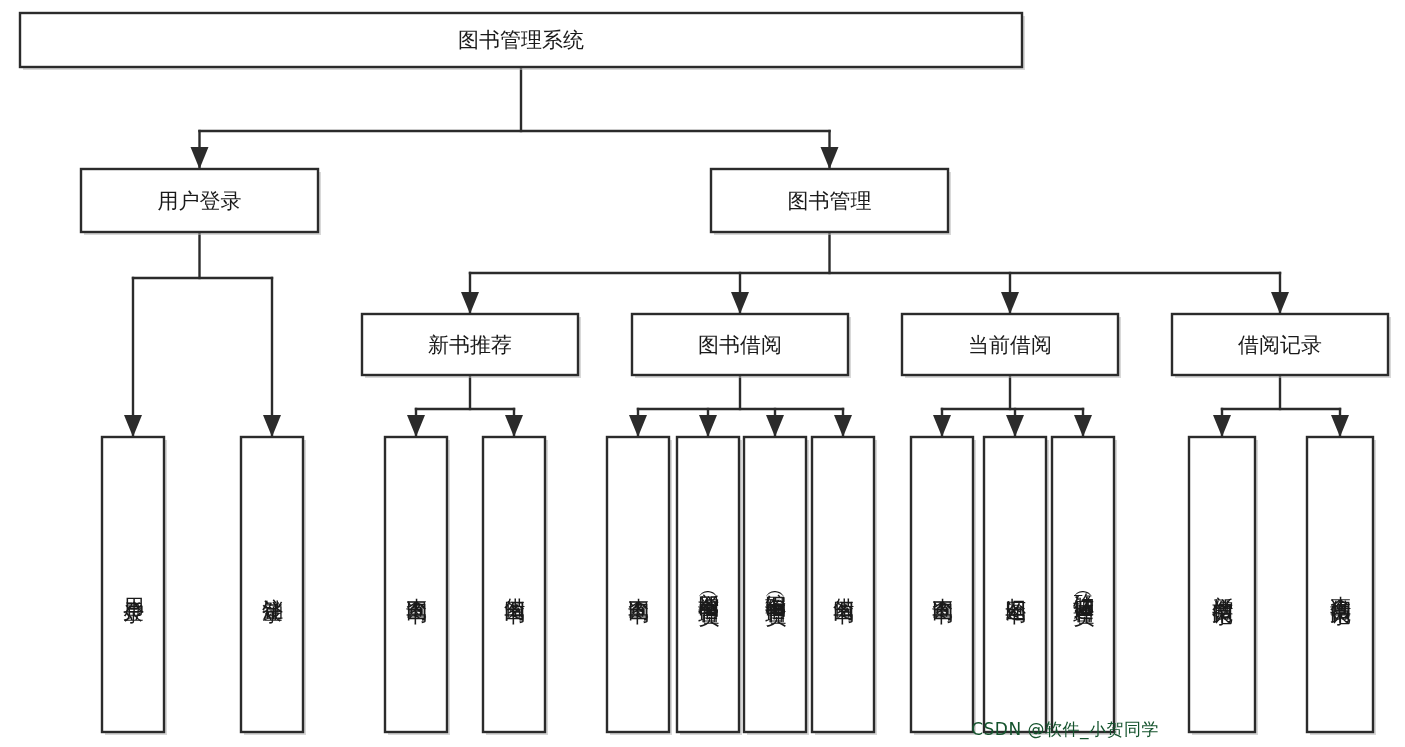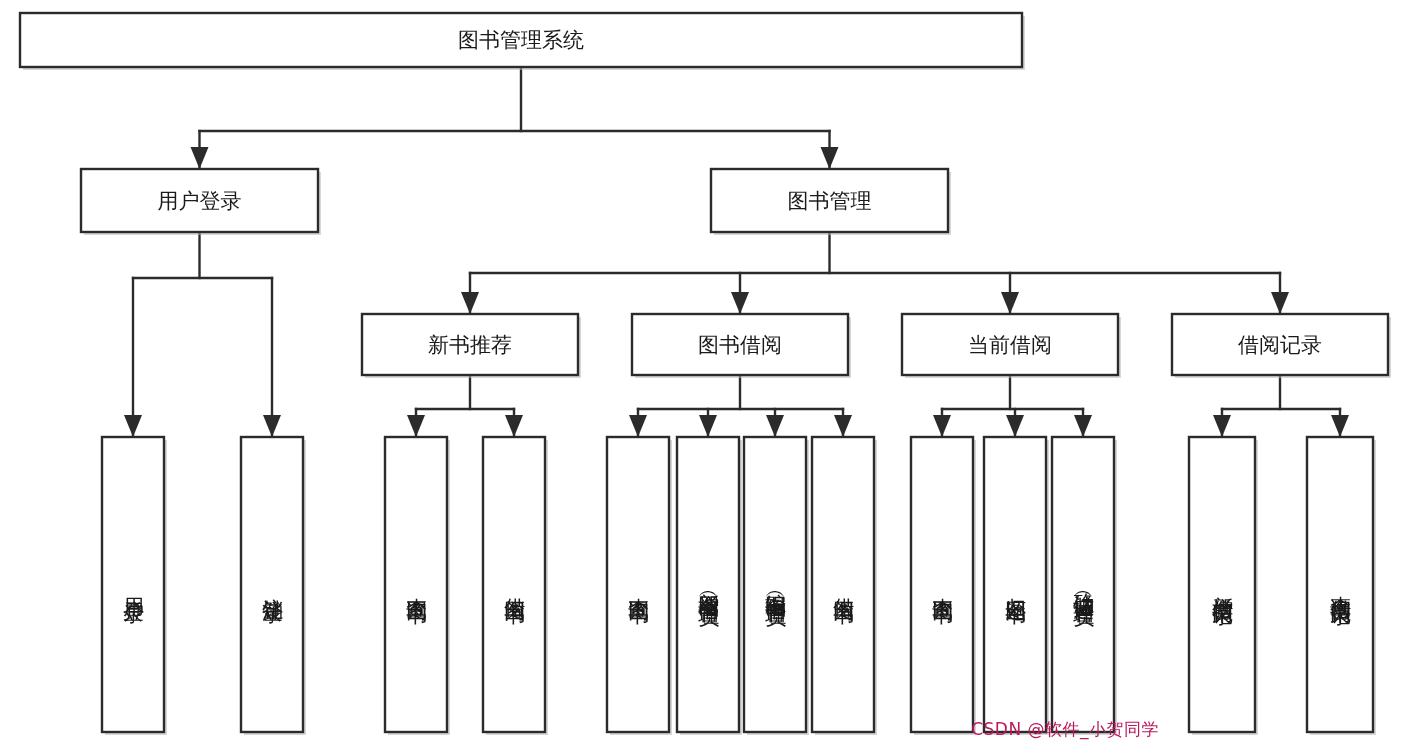--- a/index.html
+++ b/index.html
@@ -75,21 +75,21 @@
     top: 0;
     width: 1405px;
     height: 747px;
   }
   #watermark {
     position: absolute;
     right: 10px;
     bottom: 6px;
     font-family: "DejaVu Sans", "Liberation Sans", sans-serif;
     font-size: 17px;
-    color: #be185d;
+    color: #14532d;
     white-space: nowrap;
     letter-spacing: 0.5px;
   }
 </style>
 </head>
 <body>
 
 <div id="diagram-root">
   <svg id="flow-svg" viewBox="0 0 1405 747" preserveAspectRatio="none">
     <g id="edges-layer">

